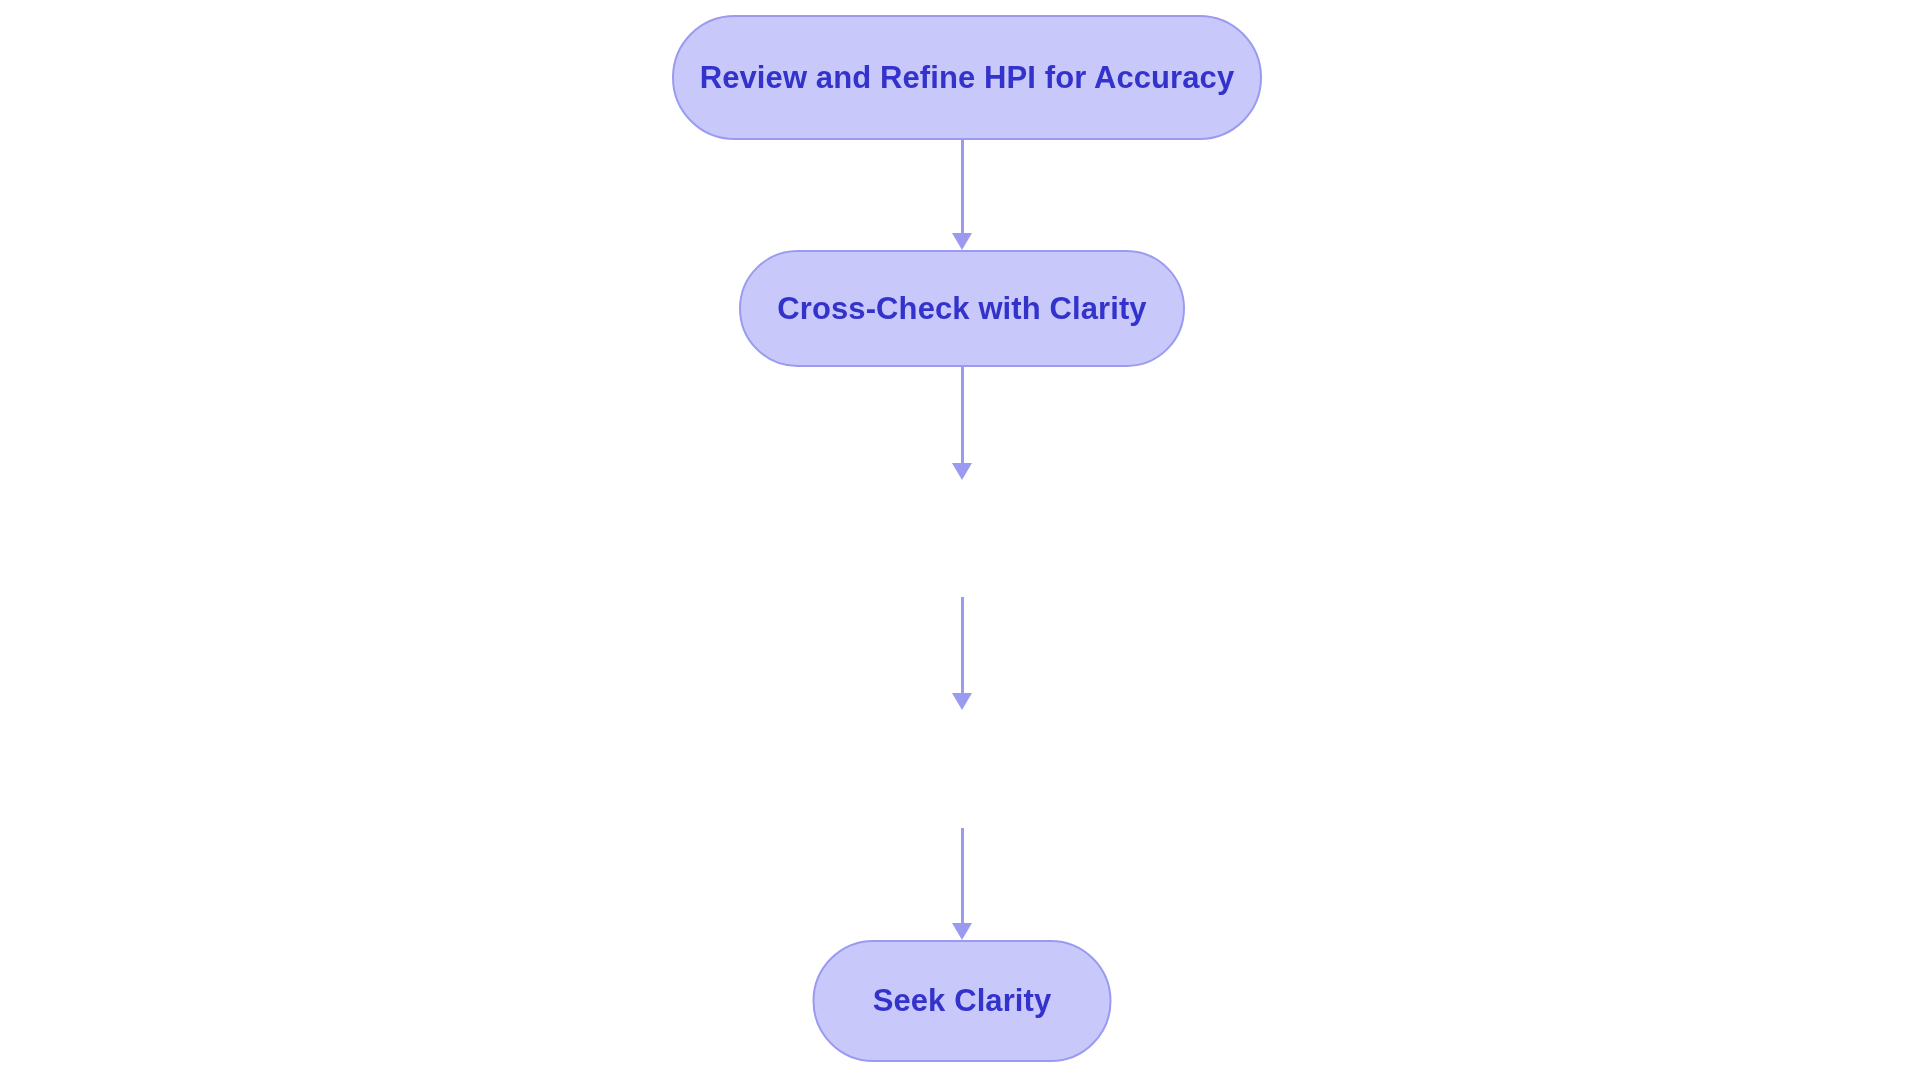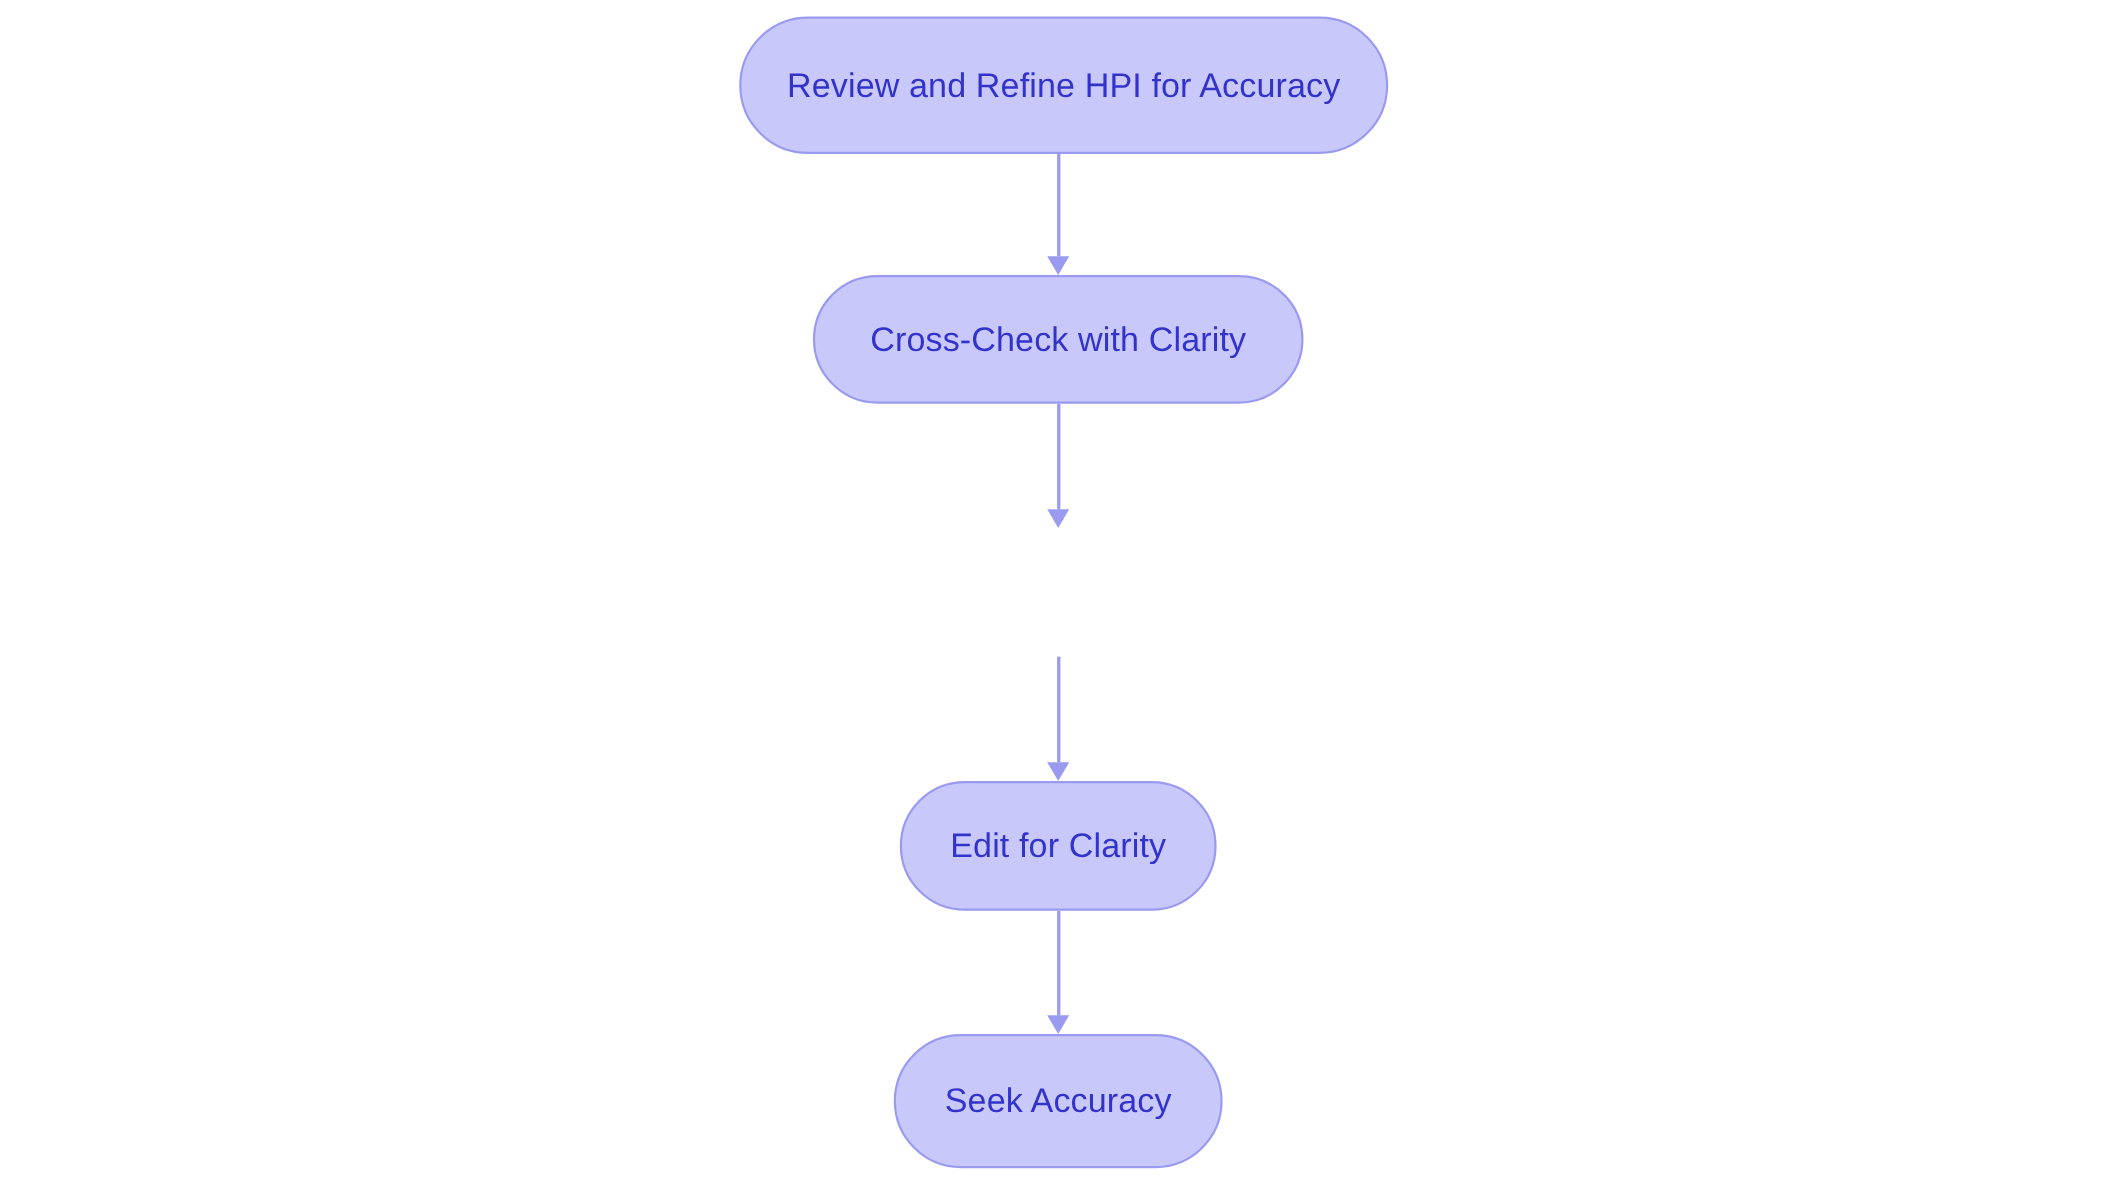--- a/index.html
+++ b/index.html
@@ -31,21 +31,21 @@
     justify-content: center;
     background: #c8c9fa;
     border: 2px solid #9a9bf0;
     border-radius: 9999px;
     transform: translateX(-50%);
   }
   .node-label {
     color: #3333cc;
     font-family: "Liberation Sans", "DejaVu Sans", sans-serif;
     font-size: 31px;
-    font-weight: 400;
+    font-weight: 700;
     line-height: 1.15;
     letter-spacing: 0.1px;
     white-space: nowrap;
     text-align: left;
     user-select: none;
   }
 
   
   .connector {
     position: absolute;
@@ -99,21 +99,18 @@
 
   <div class="node" style="left:967px; top:15px; width:590px; height:125px;">
     <span class="node-label">Review and Refine HPI for Accuracy</span>
   </div>
 
   <div class="node" style="left:962px; top:250px; width:446px; height:117px;">
     <span class="node-label">Cross-Check with Clarity</span>
   </div>
 
 
-  <div class="node" style="left:962px; top:710px; width:288px; height:118px;">
-    <span class="node-label">Edit for Clarity</span>
-  </div>
 
   <div class="node" style="left:962px; top:940px; width:299px; height:122px;">
-    <span class="node-label">Seek Accuracy</span>
+    <span class="node-label">Seek Clarity</span>
   </div>
 
 </div>
 
 </body></html>

